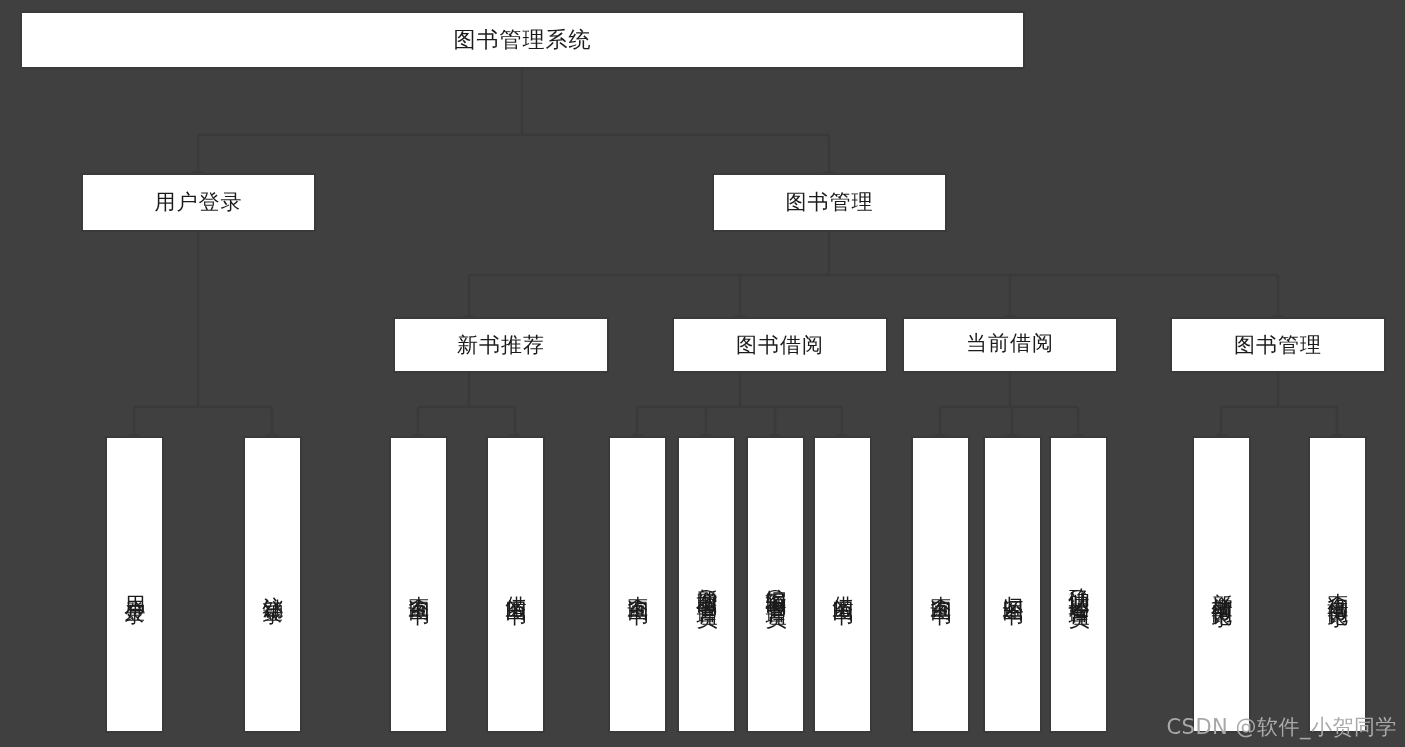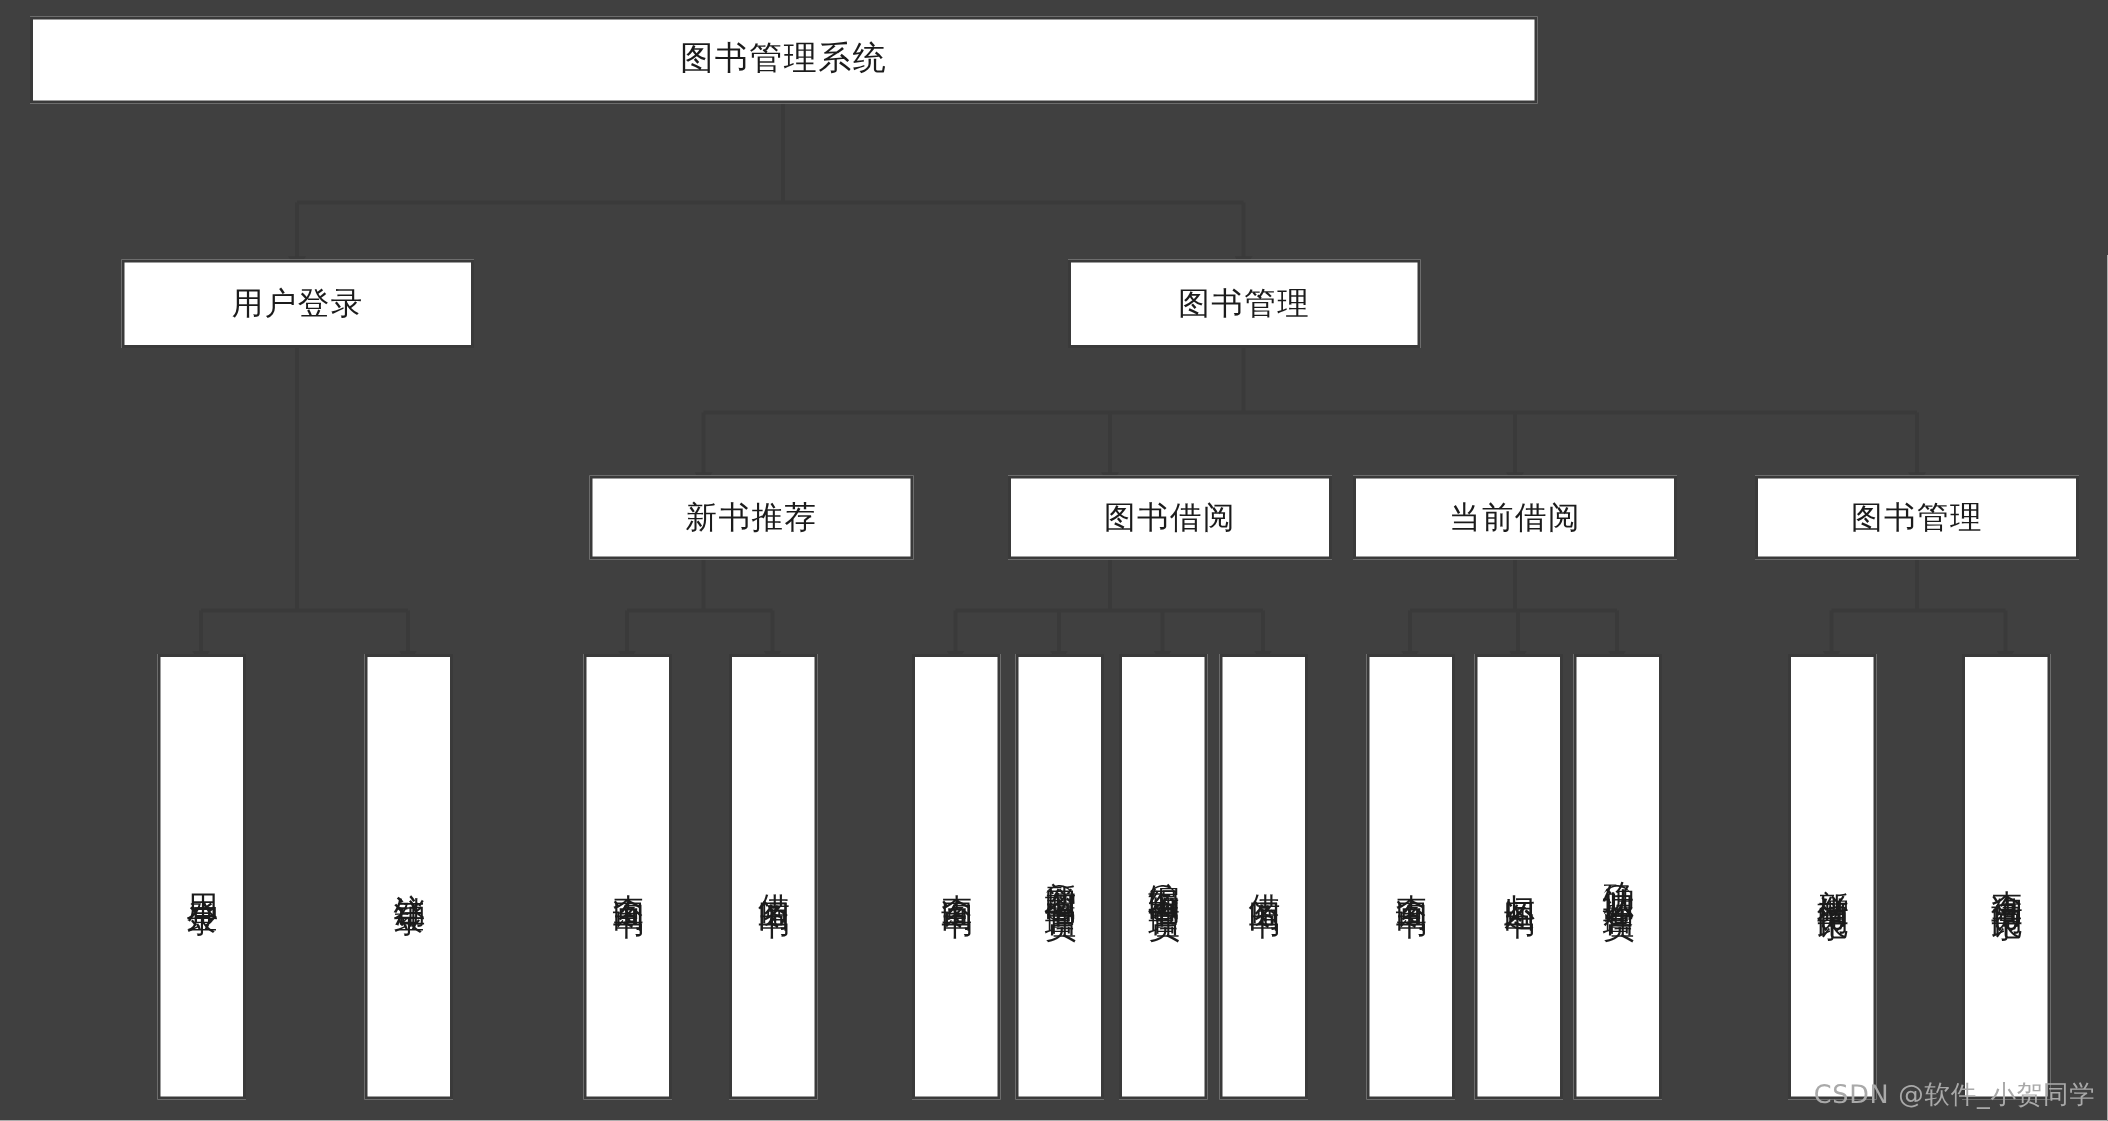--- a/index.html
+++ b/index.html
@@ -60,21 +60,21 @@
     text-orientation: upright;
     font-size: 21px;
     letter-spacing: 3px;
     line-height: 1;
     white-space: nowrap;
   }
   #watermark {
     position: absolute;
     right: 8px;
     bottom: 6px;
-    font-size: 17px;
+    font-size: 21px;
     color: #a9a9a9;
     letter-spacing: 0.5px;
     white-space: nowrap;
   }
 </style>
 </head>
 <body>
 
 <div id="canvas">
   <svg class="edges" viewBox="0 0 1405 747">
@@ -129,21 +129,21 @@
       </div>
       <div class="node horiz" style="left: 712px; top: 173px; width: 235px; height: 59px;">
         <span class="label">图书管理</span>
       </div>
       <div class="node horiz" style="left: 361px; top: 317px; width: 216px; height: 56px; margin-left: 32px;">
         <span class="label">新书推荐</span>
       </div>
       <div class="node horiz" style="left: 632px; top: 317px; width: 216px; height: 56px; margin-left: 40px;">
         <span class="label">图书借阅</span>
       </div>
-      <div class="node horiz" style="left: 902px; top: 317px; width: 216px; height: 56px;">
+      <div class="node horiz" style="left: 902px; top: 317px; width: 216px; height: 56px; font-family: Liberation Mono, monospace;">
         <span class="label">当前借阅</span>
       </div>
       <div class="node horiz" style="left: 1170px; top: 317px; width: 216px; height: 56px;">
         <span class="label">图书管理</span>
       </div>
       <div class="node vert" style="left: 105px; top: 436px; width: 59px; height: 297px;">
         <span class="label">用户登录</span>
       </div>
       <div class="node vert" style="left: 243px; top: 436px; width: 59px; height: 297px;">
         <span class="label">注销登录</span>

